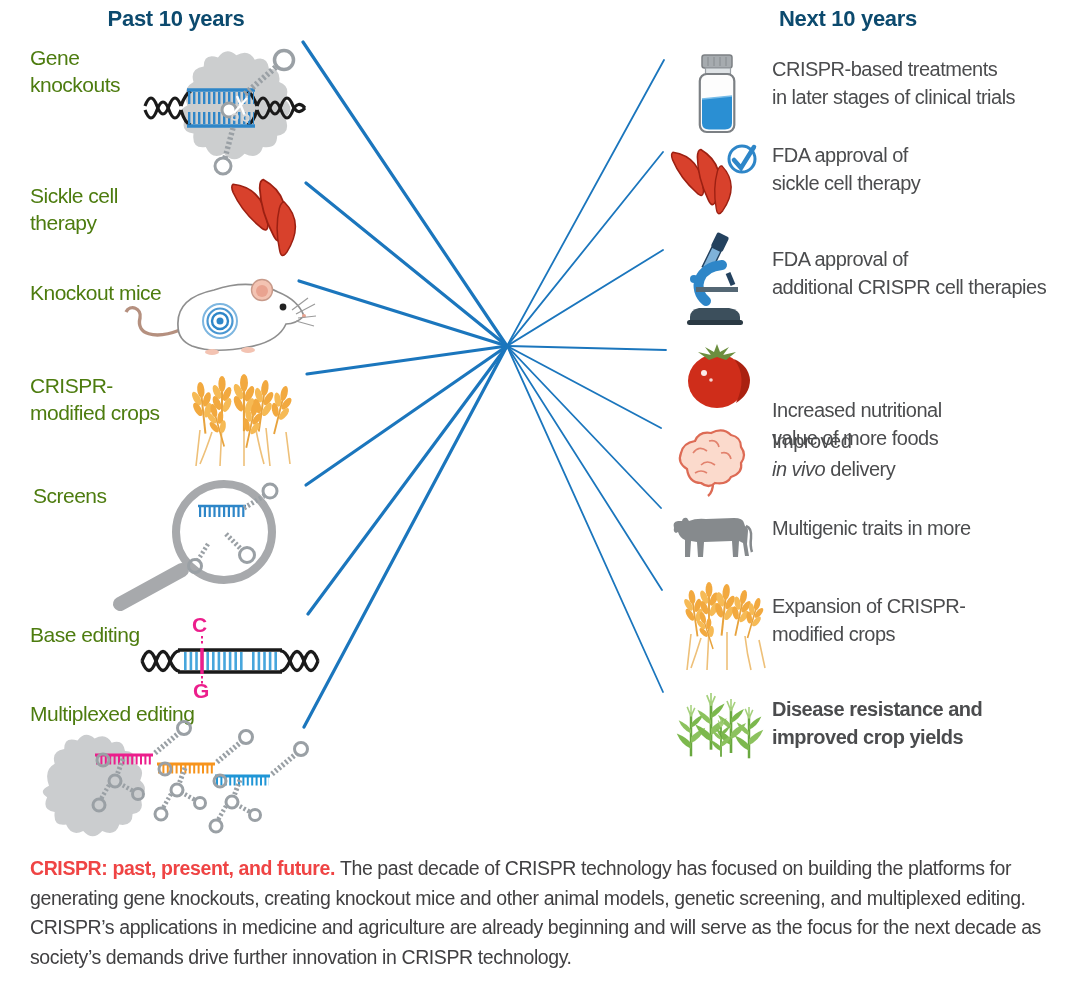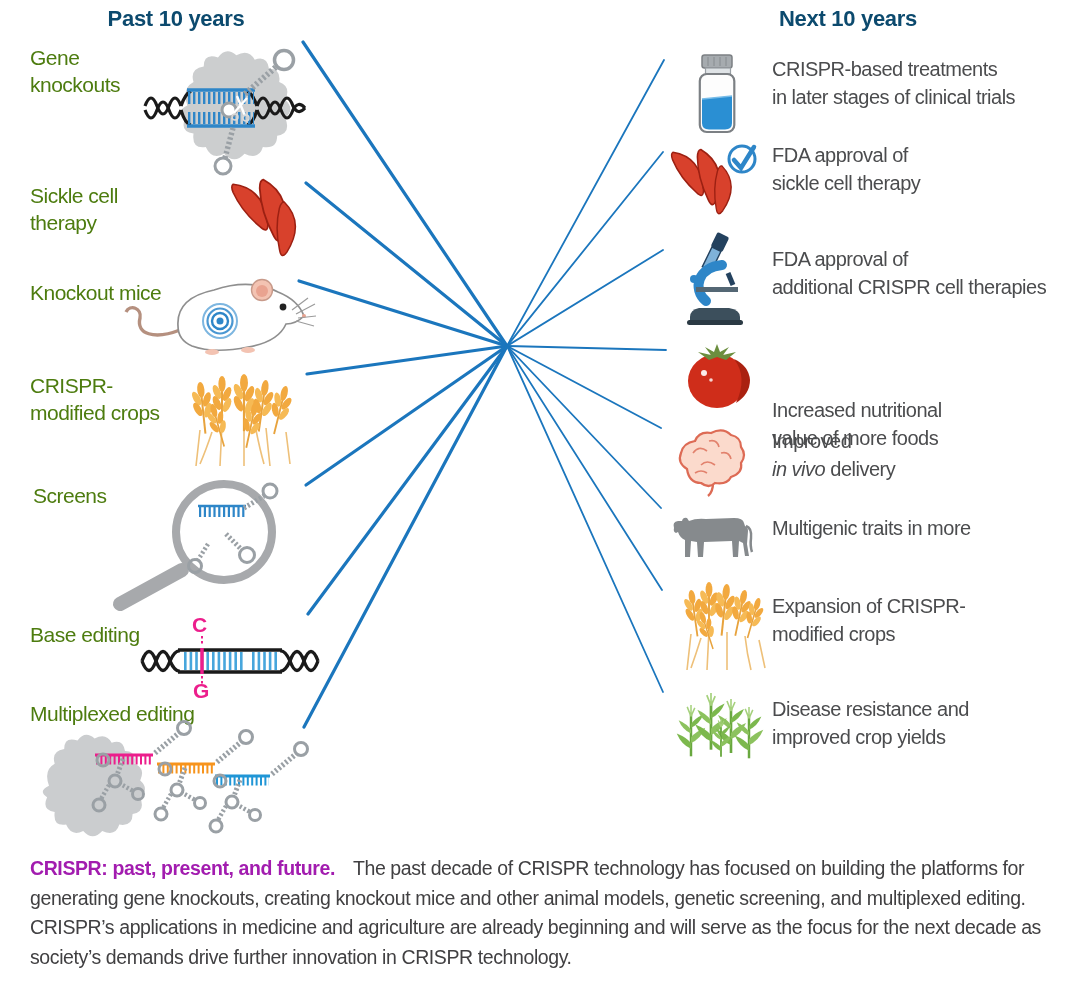--- a/index.html
+++ b/index.html
@@ -7,21 +7,21 @@
   .abs{position:absolute;}
   .col-header{font-size:22px;font-weight:bold;color:#0c4a6e;text-align:center;letter-spacing:-0.3px;width:180px;}
   .l-label{font-size:21px;line-height:27px;letter-spacing:-0.5px;color:#4d7c0f;}
   .r-text{font-size:20px;line-height:28px;letter-spacing:-0.5px;color:#4b4c4e;}
   .r-text span{display:block;white-space:nowrap;}
   .r-text .inline-wrap{display:block;white-space:nowrap;}
   .r-text .it{display:inline;font-style:italic;}
   .r-text .rest{display:inline;}
   .base-letter{font-size:21px;font-weight:bold;color:#ec1e8c;letter-spacing:0;}
   .caption{left:30px;top:854px;width:1030px;font-size:19.5px;line-height:29.5px;letter-spacing:-0.4px;color:#414042;}
-  .cap-bold{font-weight:bold;color:#a21caf;margin-right:18px;}
+  .cap-bold{font-weight:bold;color:#ef4444;margin-right:5px;}
   svg{display:block;overflow:visible;}
   .rays line{stroke:#1b76bd;stroke-linecap:round;}
   .rays .l{stroke-width:3.2;}
   .rays .r{stroke-width:1.8;}
 </style>
 </head>
 <body>
 
 <svg width="0" height="0" class="abs" aria-hidden="true">
   <defs>
@@ -284,20 +284,20 @@
   <span>modified crops</span>
 </div>
 
 <svg class="abs" style="left:677px;top:687px;" width="88" height="86">
   <use href="#cornstalk" transform="translate(14,18) scale(0.95)"></use>
   <use href="#cornstalk" transform="translate(34,6) scale(1.05)"></use>
   <use href="#cornstalk" transform="translate(54,12)"></use>
   <use href="#cornstalk" transform="translate(72,20) scale(0.95)"></use>
   <use href="#cornstalk" transform="translate(44,32) scale(0.7)"></use>
 </svg>
-<div class="abs r-text" style="left:772px;top:695px;">
+<div class="abs r-text" style="left:772px;top:695px;font-weight:bold;">
   <span>Disease resistance and</span>
   <span>improved crop yields</span>
 </div>
 
 <div class="abs caption">
   <span class="cap-bold">CRISPR: past, present, and future.</span><span>The past decade of CRISPR technology has focused on building the platforms for generating gene knockouts, creating knockout mice and other animal models, genetic screening, and multiplexed editing. CRISPR’s applications in medicine and agriculture are already beginning and will serve as the focus for the next decade as society’s demands drive further innovation in CRISPR technology.</span>
 </div>
 
 </body></html>

